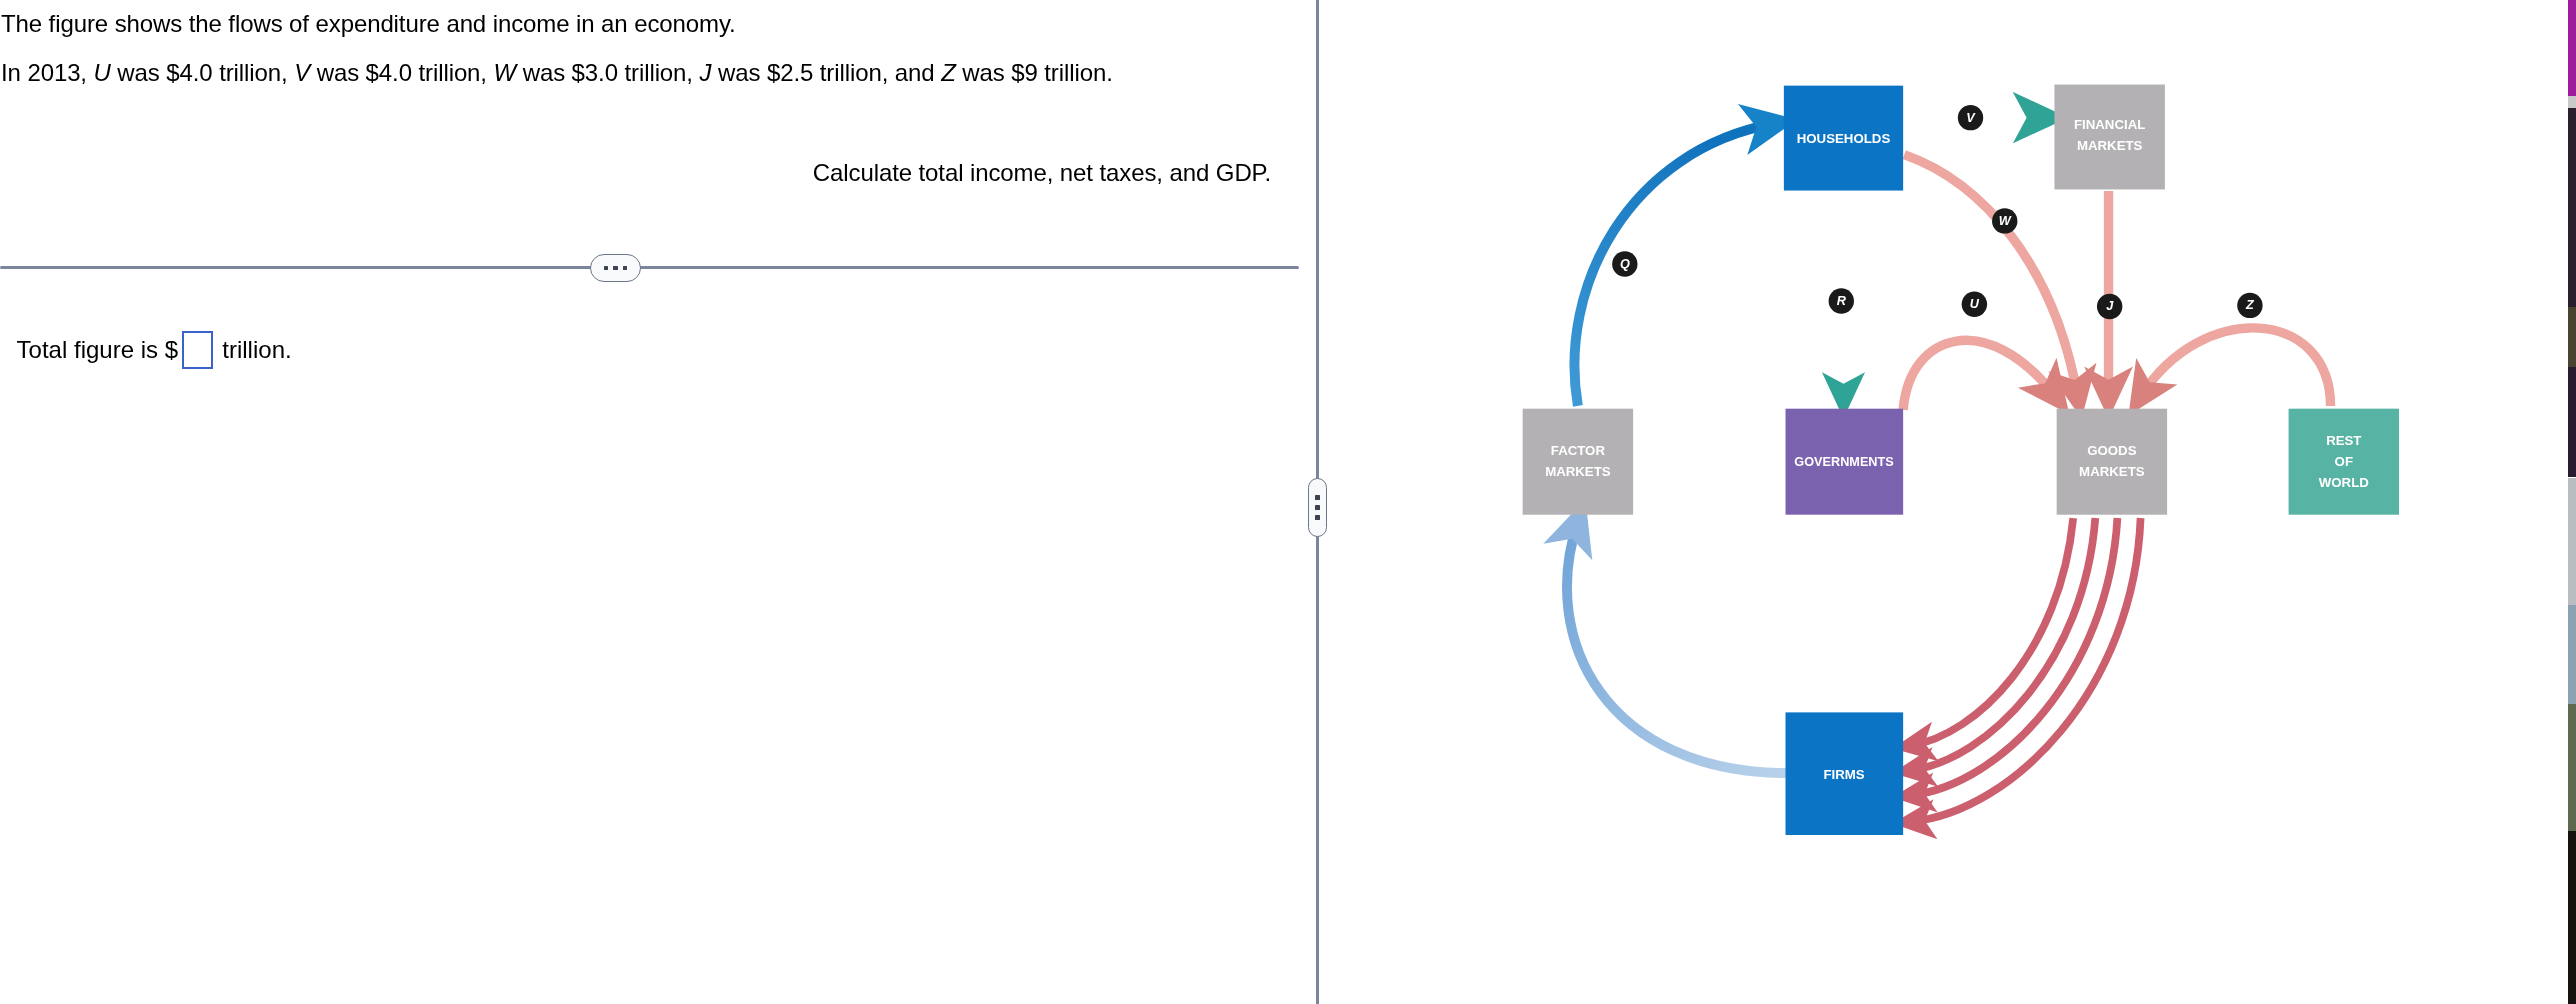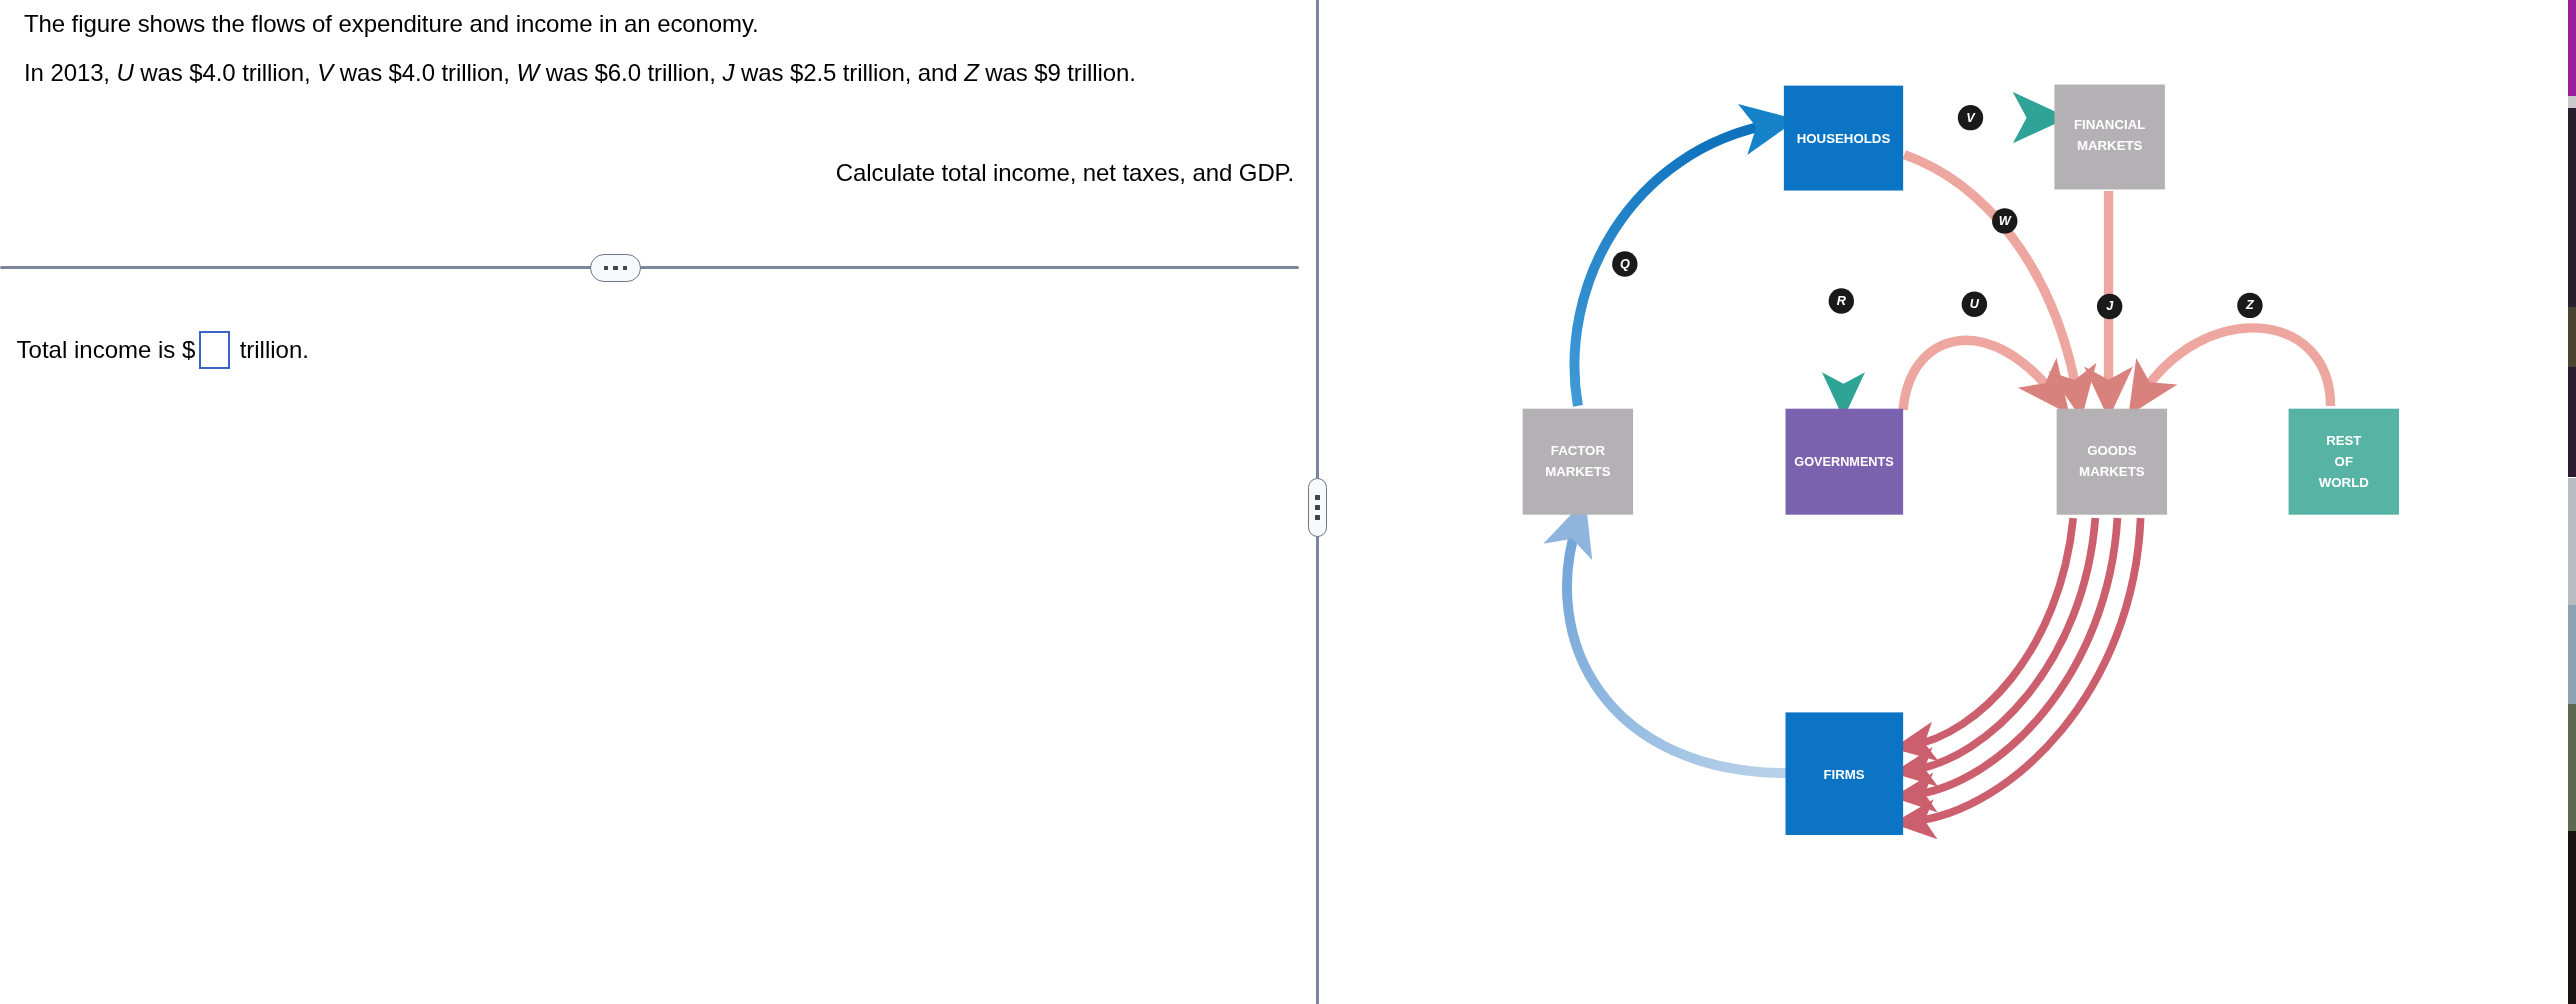--- a/index.html
+++ b/index.html
@@ -21,21 +21,21 @@
     position: absolute;
     left: 0; top: 0;
     width: 1313px;
     height: 1004px;
     background: #ffffff;
     box-sizing: border-box;
   }
 
   .q-text {
     position: absolute;
-    left: 24px;
+    left: 1px;
     color: #000000;
     font-size: 24px;
     line-height: 1.33;
     letter-spacing: -0.1px;
     white-space: normal;
   }
   #stem-line-1 { top: 7.7px;  width: 1270px; }
   #stem-line-2 { top: 57px; width: 1237px; }
   #stem-line-3 { top: 157px; width: 1270px; text-align: right; }
 
@@ -174,35 +174,35 @@
   #edge-green  { top: 704px; height: 127px; background: #5d6a4f; }
   #edge-dark3  { top: 831px; height: 173px; background: #17120f; }
 </style>
 </head>
 <body>
 
 <div id="question-panel">
 
   <div class="q-text" id="stem-line-1">The figure shows the flows of expenditure and income in an economy.</div>
 
-  <div class="q-text" id="stem-line-2"><span>In 2013, </span><span class="var">U</span><span> was $4.0 trillion, </span><span class="var">V</span><span> was $4.0 trillion, </span><span class="var">W</span><span> was $6.0 trillion, </span><span class="var">J</span><span> was $2.5 trillion, and </span><span class="var">Z</span><span> was $9 trillion.</span></div>
+  <div class="q-text" id="stem-line-2"><span>In 2013, </span><span class="var">U</span><span> was $4.0 trillion, </span><span class="var">V</span><span> was $4.0 trillion, </span><span class="var">W</span><span> was $3.0 trillion, </span><span class="var">J</span><span> was $2.5 trillion, and </span><span class="var">Z</span><span> was $9 trillion.</span></div>
 
   <div class="q-text" id="stem-line-3">Calculate total income, net taxes, and GDP.</div>
 
   <div id="divider-wrap">
     <div id="divider-line"></div>
     <div id="divider-expand-button">
       <span class="dot"></span>
       <span class="dot"></span>
       <span class="dot"></span>
     </div>
   </div>
 
   <div id="answer-row">
-    <span>Total income is $</span>
+    <span>Total figure is $</span>
     <input id="answer-input" type="text" placeholder="" style="">
     <span id="answer-suffix">trillion.</span>
   </div>
 
 </div>
 
 <div id="splitter"></div>
 <div id="splitter-handle">
   <span class="dot"></span>
   <span class="dot"></span>

